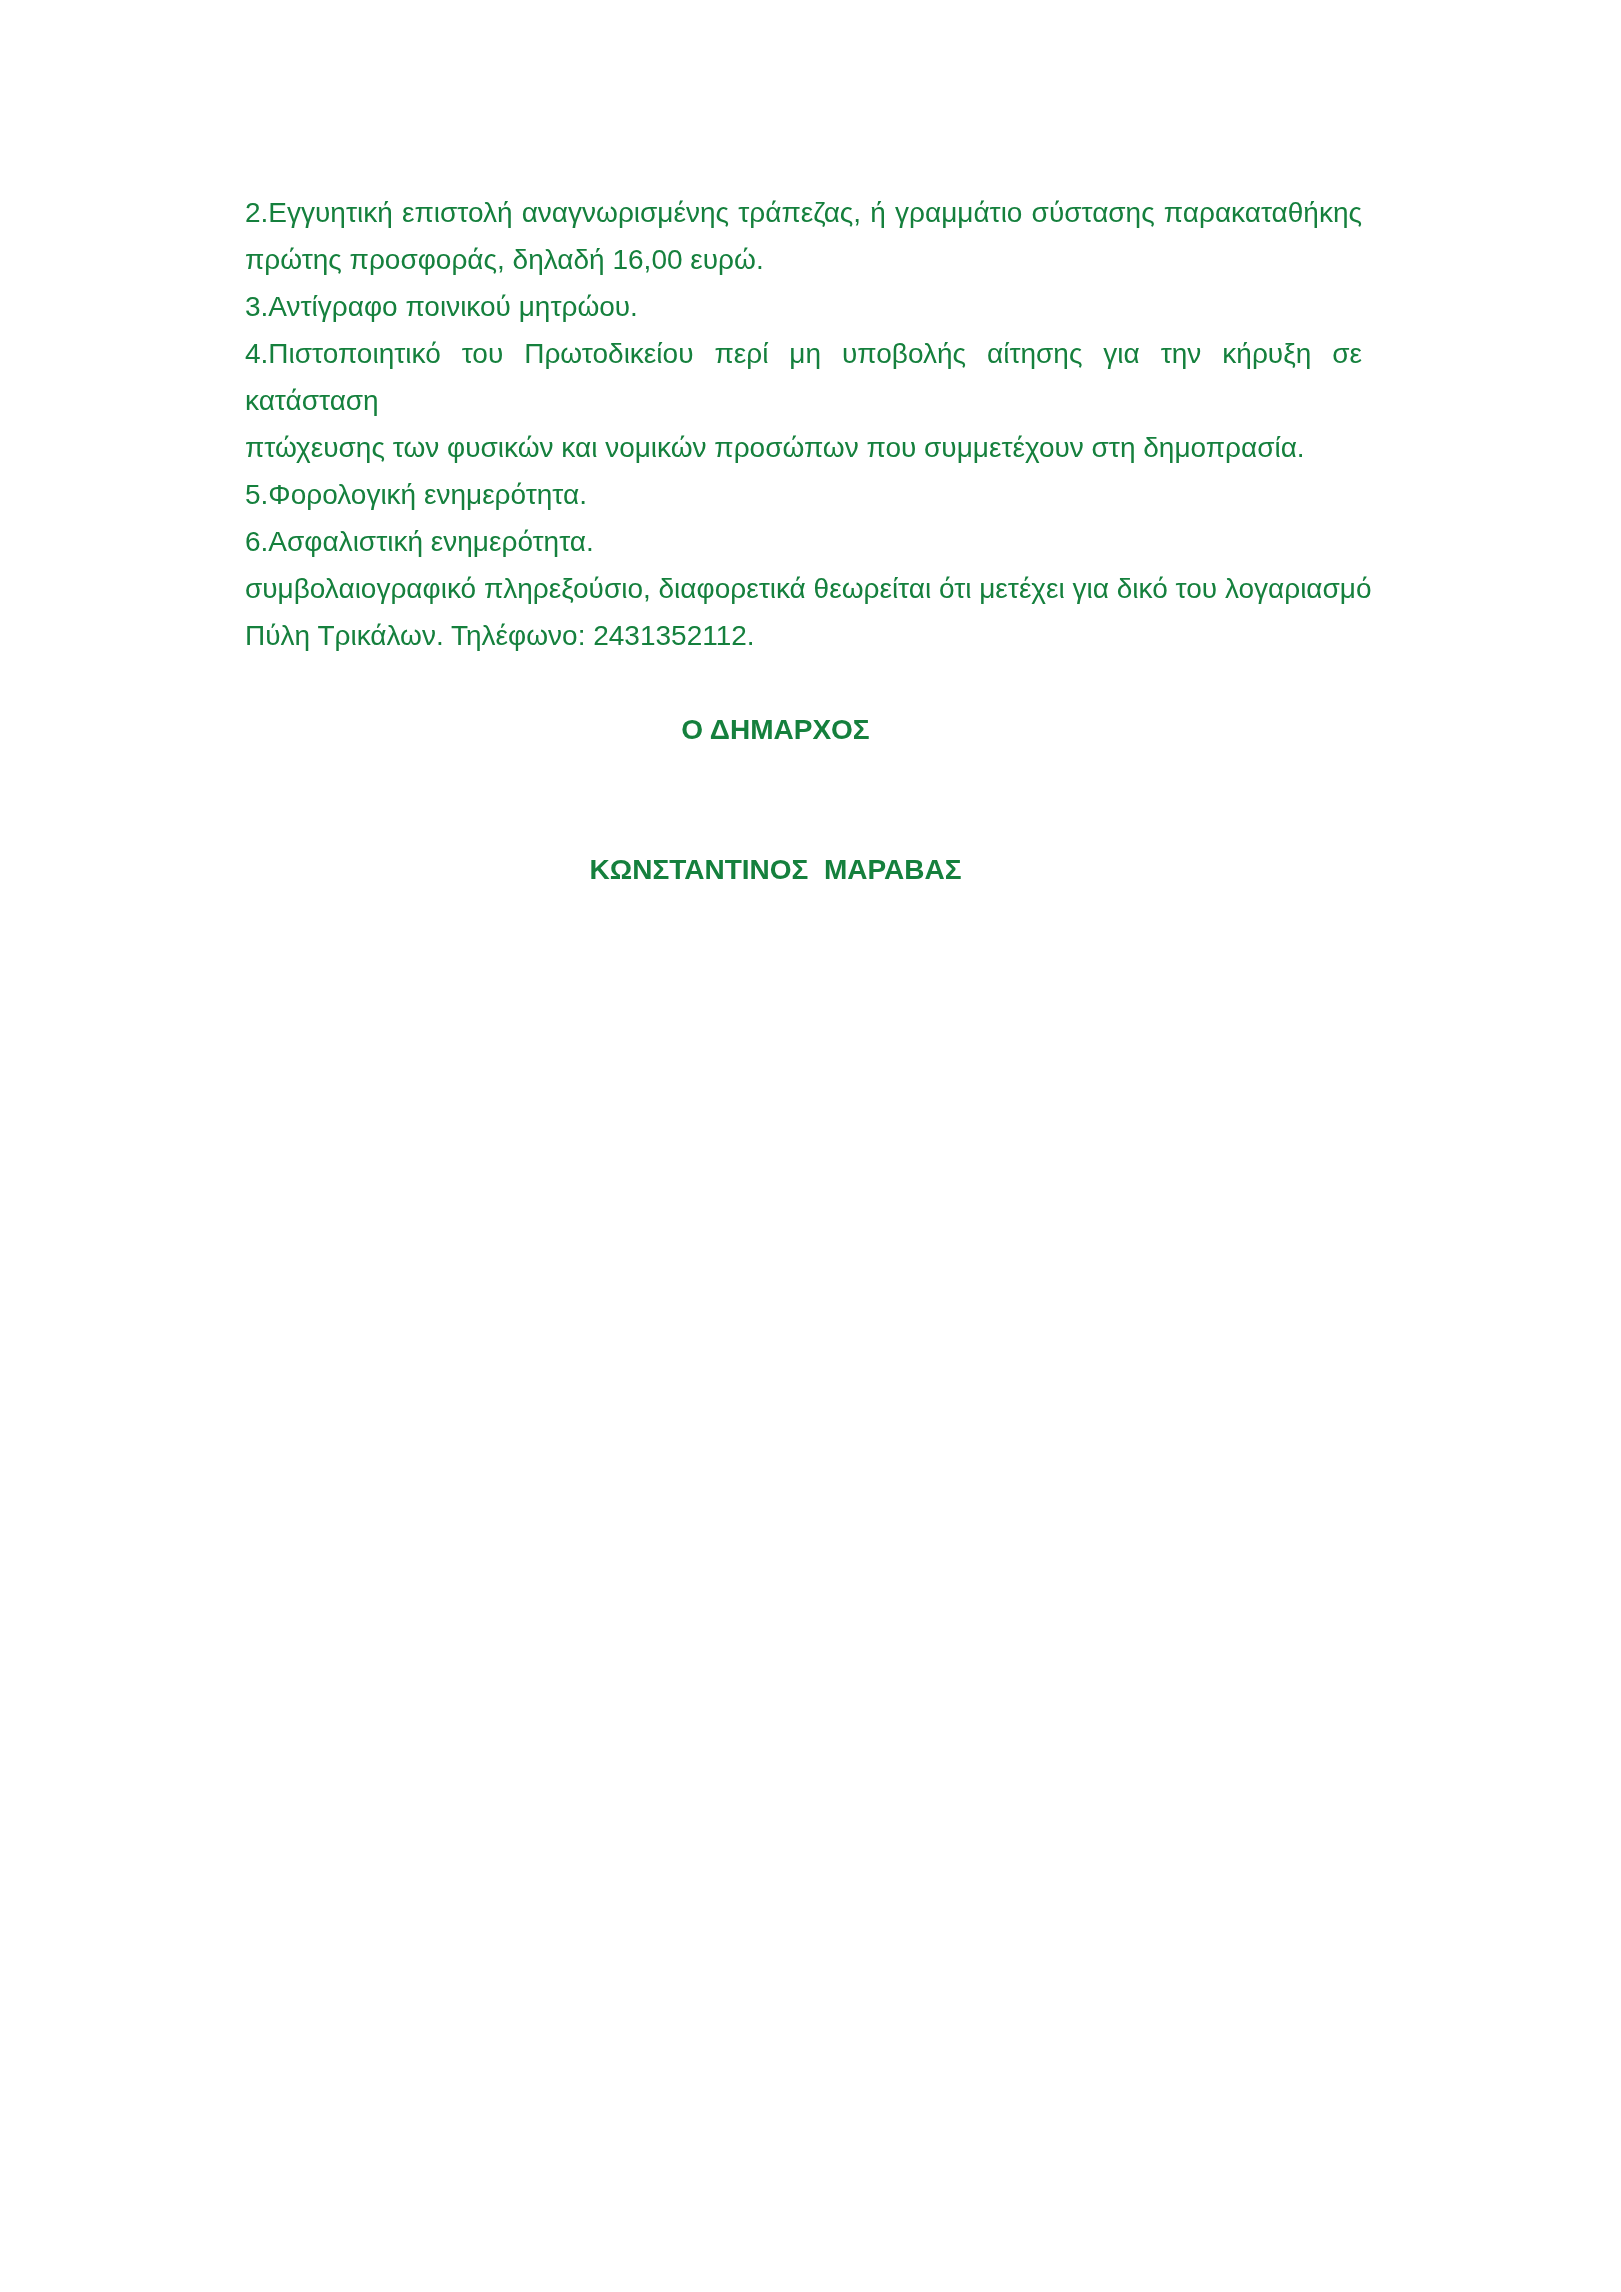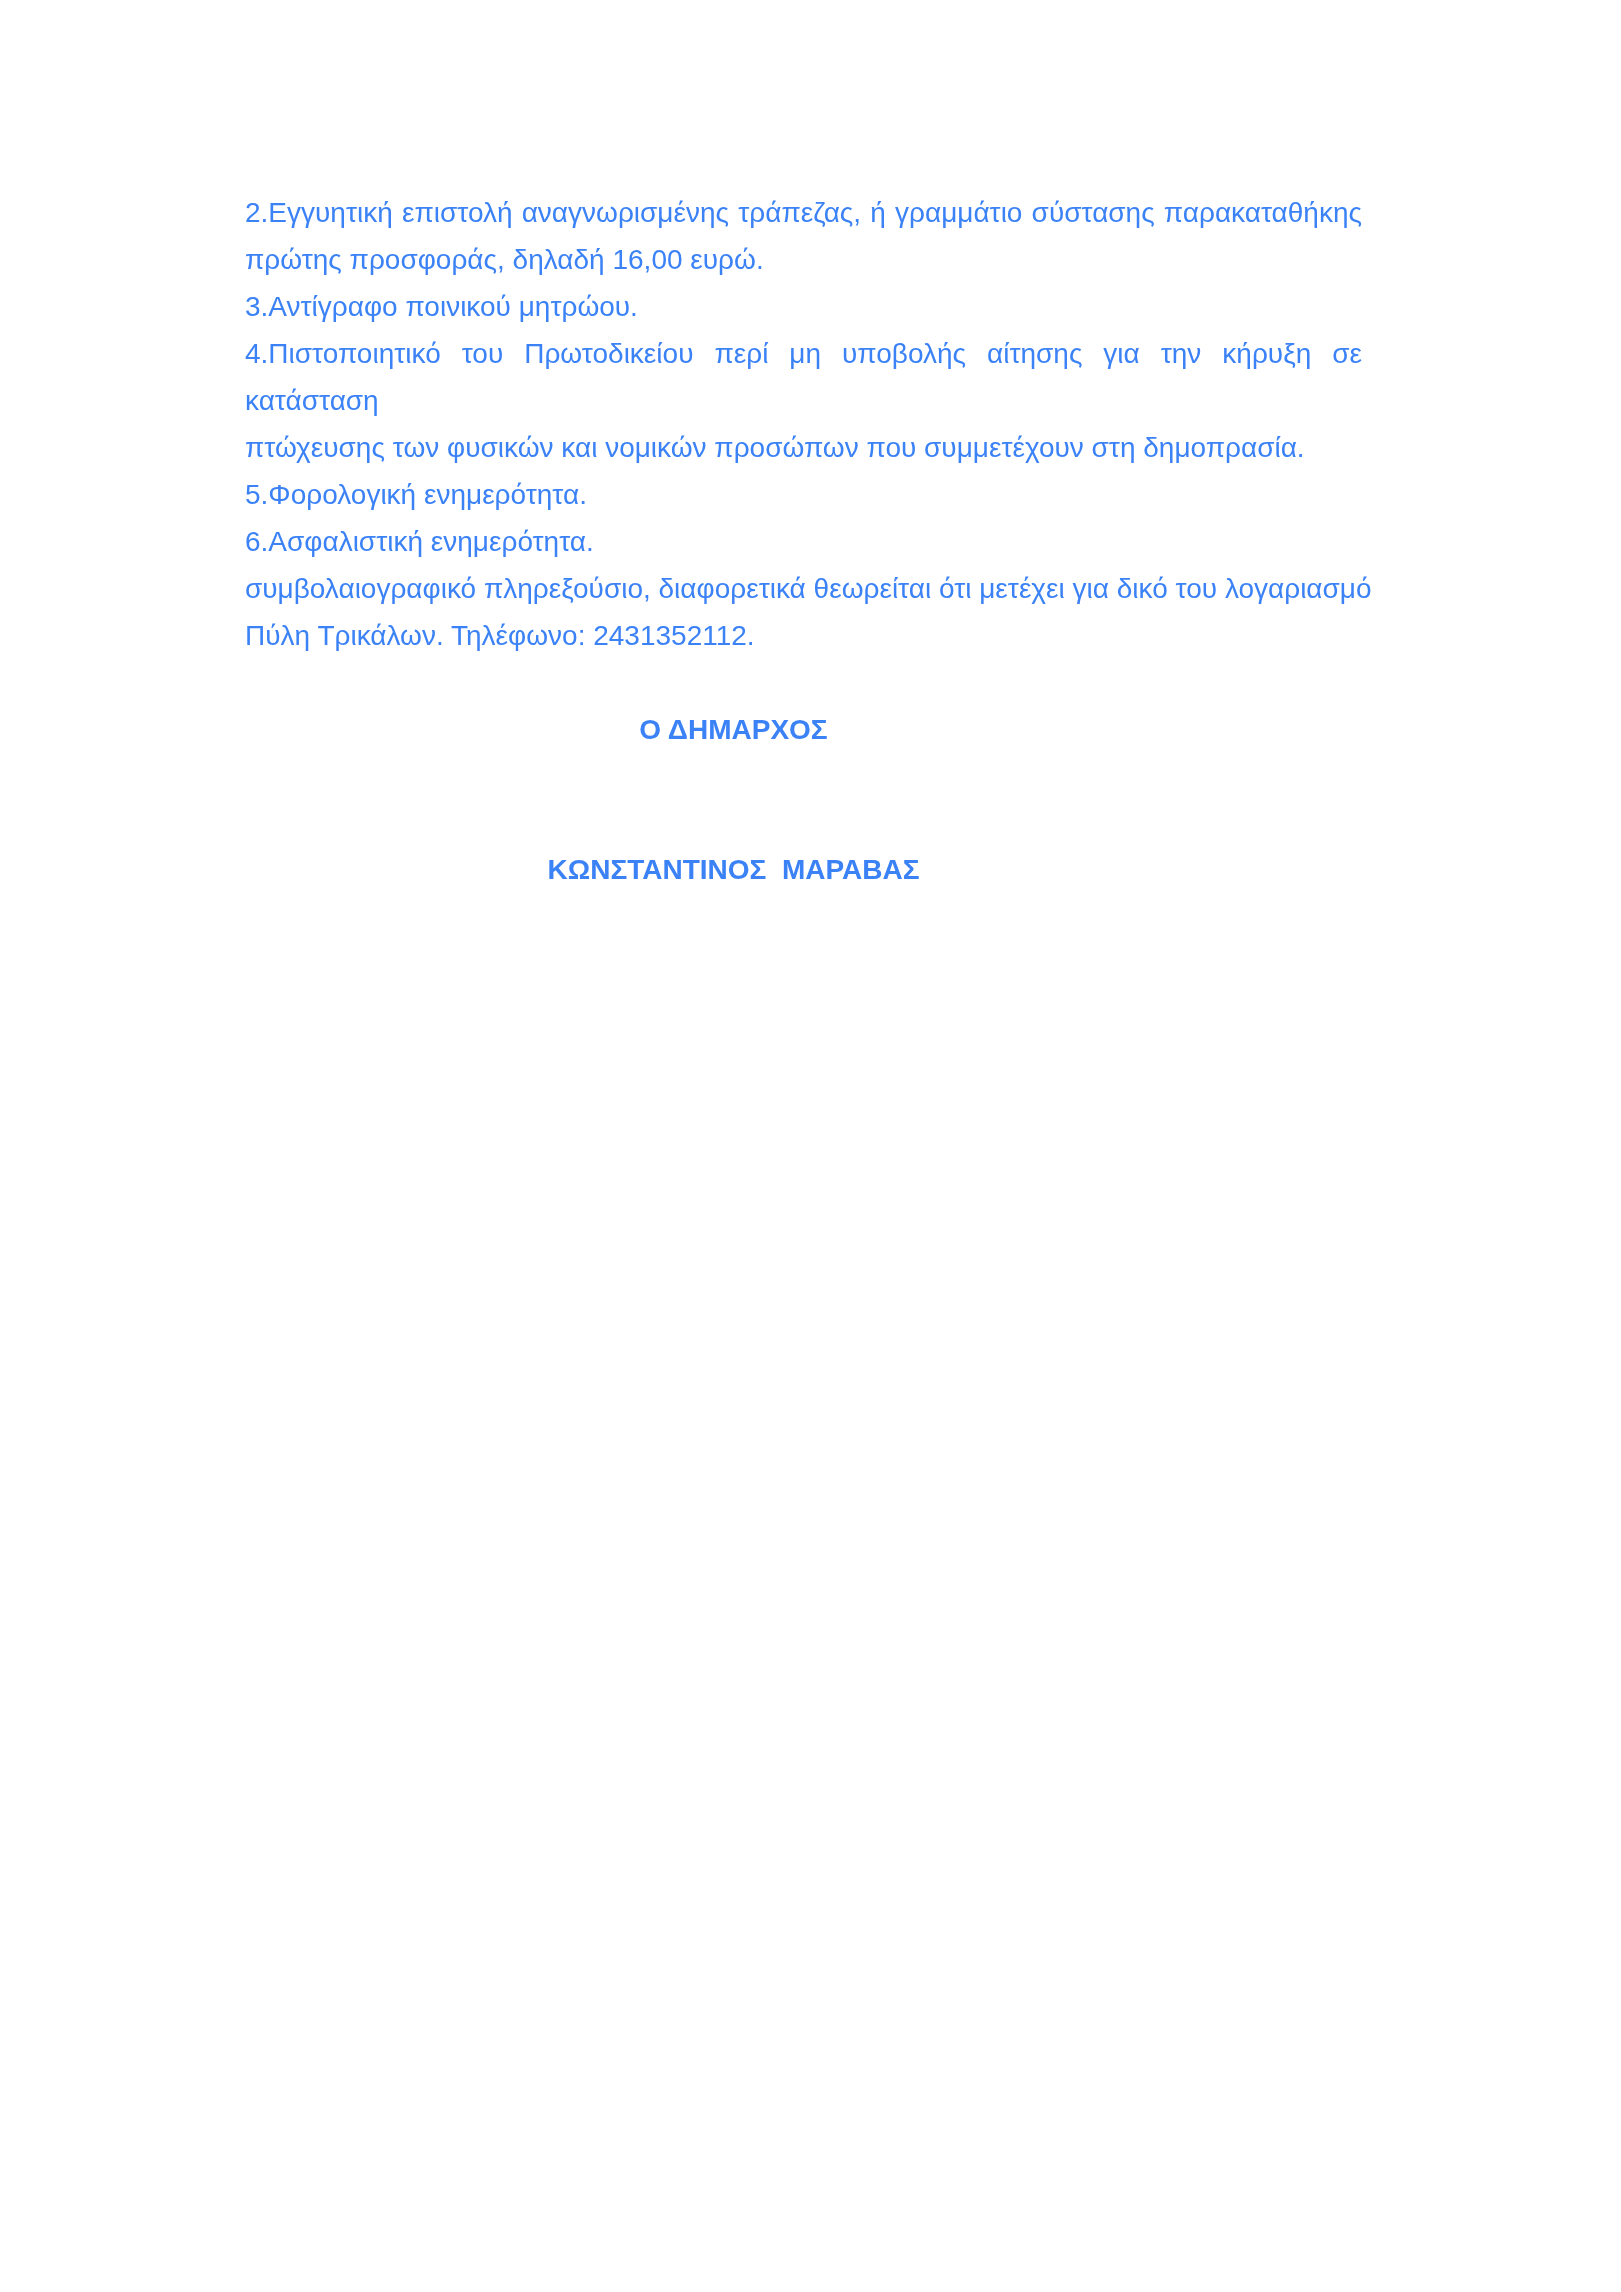--- a/index.html
+++ b/index.html
@@ -7,21 +7,21 @@
     padding: 0;
     background: #ffffff;
   }
   .page {
     position: relative;
     width: 1621px;
     height: 2293px;
     background: #ffffff;
     overflow: hidden;
     font-family: "Liberation Sans", "DejaVu Sans", sans-serif;
-    color: #3b82f6;
+    color: #15803d;
   }
   .content {
     position: absolute;
     top: 189px;
     left: 0;
     width: 1621px;
   }
   .body-text {
     margin-left: 245px;
     width: 1117px;
@@ -40,20 +40,21 @@
   .line.j {
     white-space: normal;
     text-align: justify;
     text-align-last: justify;
   }
   .signature-block {
     width: 1467px;
     text-align: center;
     font-size: 28px;
     line-height: 47px;
+    margin-left: 42px;
   }
   .sig-title {
     margin-top: 47px;
     font-weight: 700;
   }
   .sig-name {
     margin-top: 93px;
     font-weight: 700;
     white-space: pre-wrap;
   }

